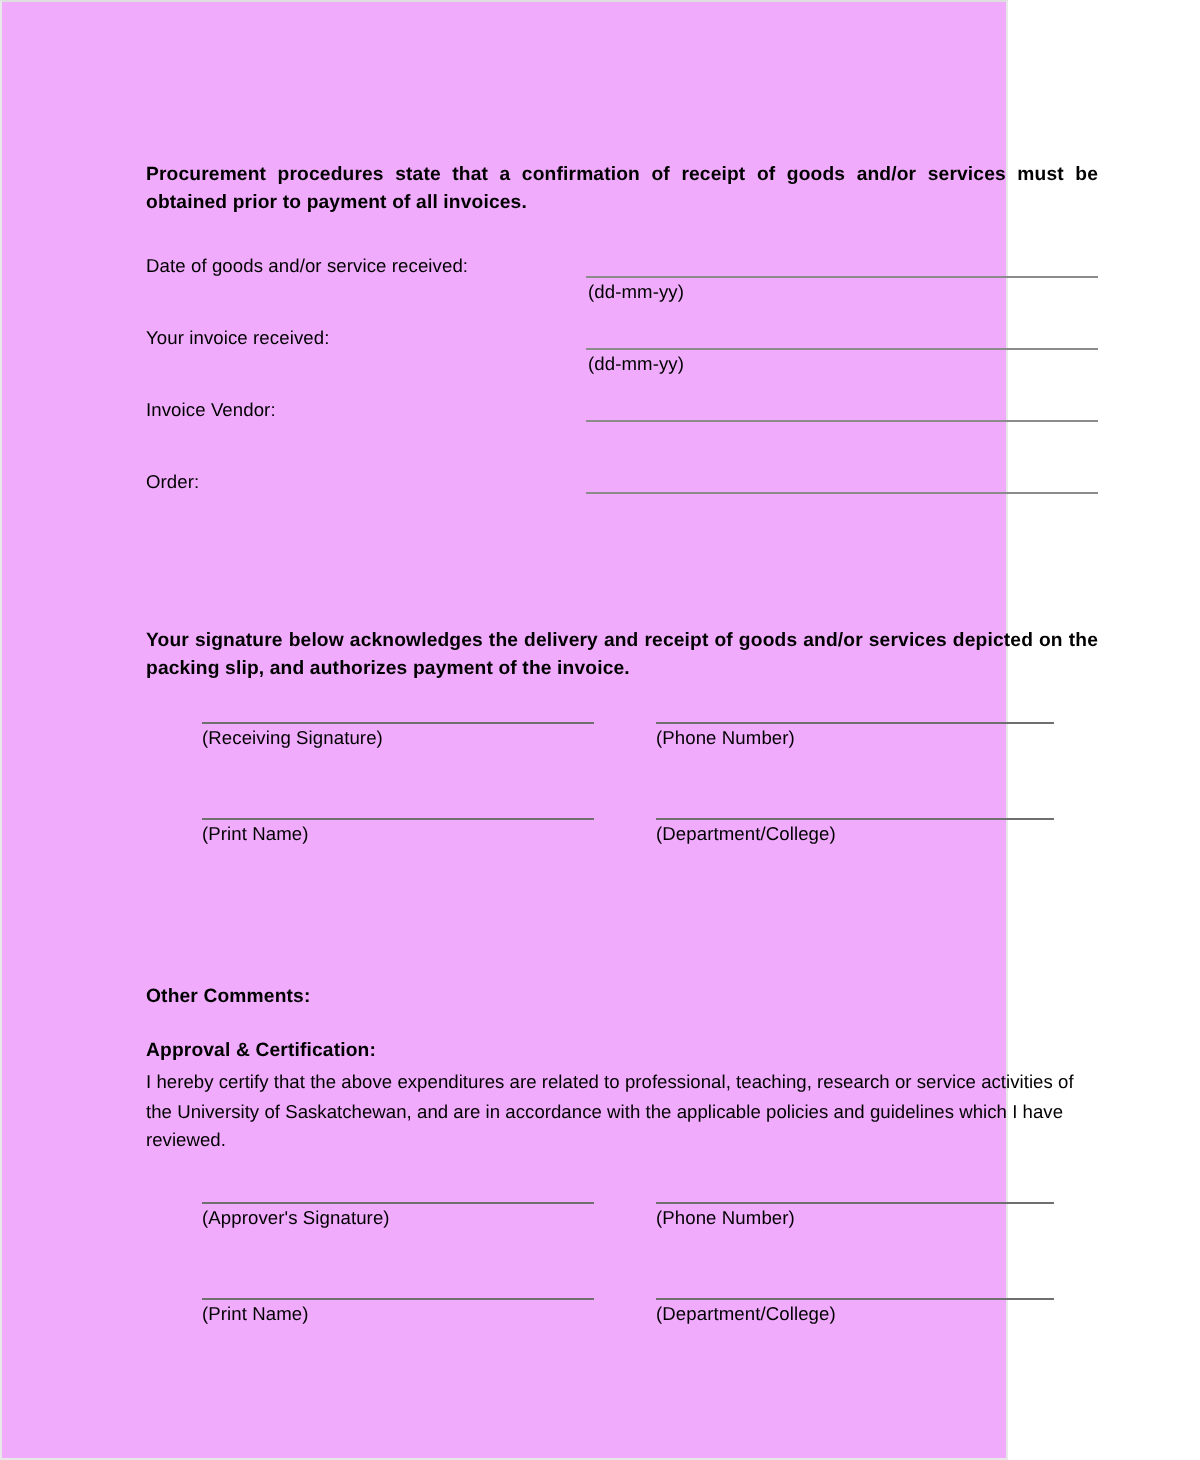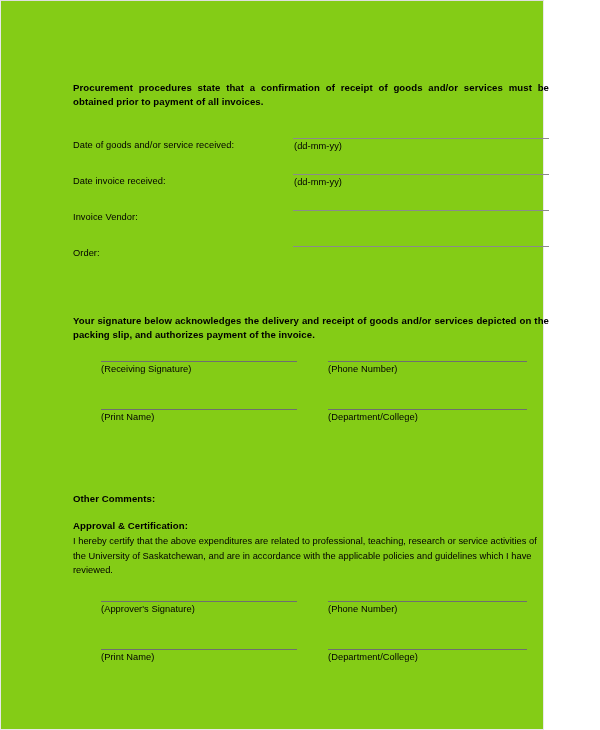--- a/index.html
+++ b/index.html
@@ -12,23 +12,23 @@
     width: 600px;
     height: 730px;
     font-family: "Liberation Sans", sans-serif;
     color: #000000;
     overflow: hidden;
   }
 
   .page {
     position: relative;
     box-sizing: border-box;
-    width: 544px;
+    width: 504px;
     height: 730px;
-    background: #84cc16;
+    background: #f0abfc;
     border: 1px solid #e8e8e8;
     border-top: 1px solid #dedede;
   }
 
   .doc-body {
     position: absolute;
     left: 72px;
     top: 0;
     width: 476px;
     height: 730px;
@@ -53,21 +53,21 @@
   
   .field-row {
     position: absolute;
     left: 0;
     width: 476px;
     height: 34px;
   }
   .field-label {
     position: absolute;
     left: 0;
-    top: 12px;
+    top: 0;
     font-size: 9.3px;
     line-height: 12px;
     white-space: nowrap;
     letter-spacing: 0.05px;
   }
   .field-line {
     position: absolute;
     left: 220px;
     top: 11px;
     width: 256px;
@@ -146,21 +146,21 @@
 
     <p class="intro-para">Procurement procedures state that a confirmation of receipt of goods and/or services must be obtained prior to payment of all invoices.</p>
 
     <div class="field-row" style="top:126px;">
       <span class="field-label">Date of goods and/or service received:</span>
       <span class="field-line"></span>
       <span class="field-hint">(dd-mm-yy)</span>
     </div>
 
     <div class="field-row" style="top:162px;">
-      <span class="field-label">Date invoice received:</span>
+      <span class="field-label">Your invoice received:</span>
       <span class="field-line"></span>
       <span class="field-hint">(dd-mm-yy)</span>
     </div>
 
     <div class="field-row" style="top:198px;">
       <span class="field-label">Invoice Vendor:</span>
       <span class="field-line"></span>
     </div>
 
     <div class="field-row" style="top:234px;">

